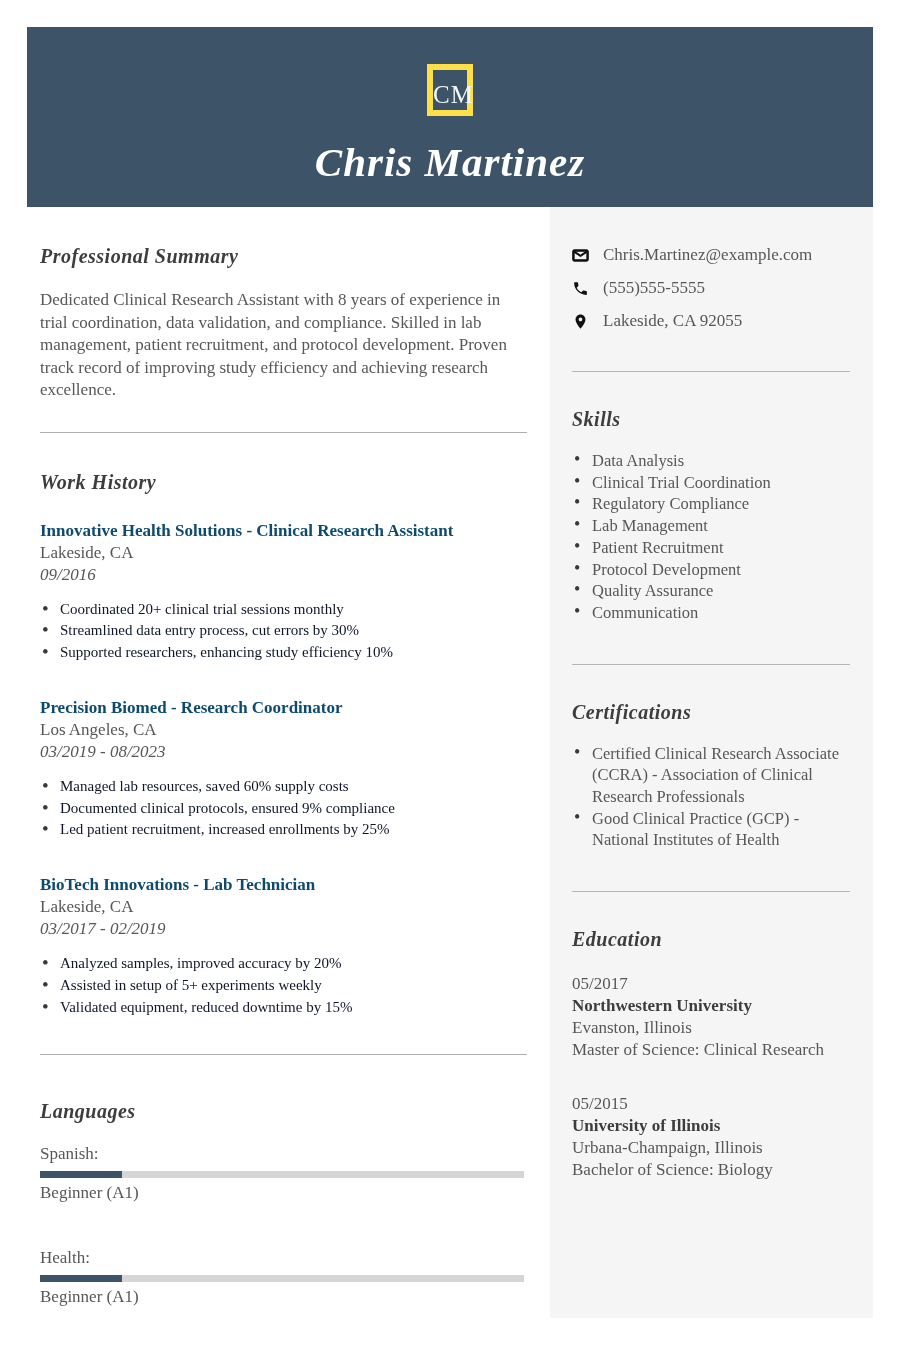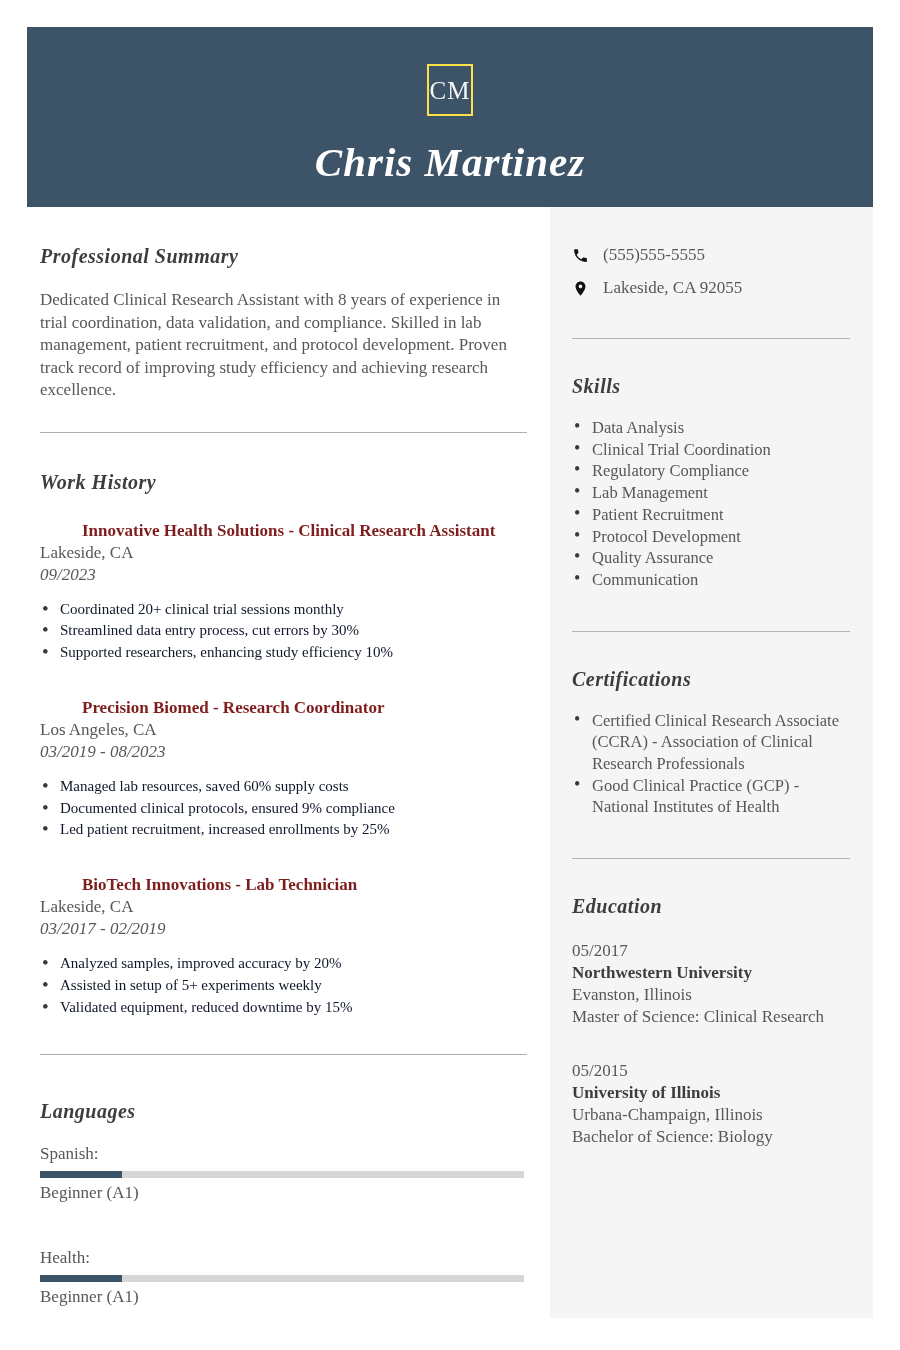--- a/index.html
+++ b/index.html
@@ -13,21 +13,21 @@
   .page { width: 900px; height: 1350px; position: relative; overflow: hidden; }
 
   
   .header {
     position: absolute; left: 27px; top: 27px; width: 846px; height: 180px;
     background: #3d5468; color: #ffffff; text-align: center;
   }
   .monogram {
     display: inline-block; margin-top: 37px;
     width: 46px; height: 52px; line-height: 50px;
-    border: 2px solid #fde047; font-size: 25px; color: #f4f6f7;
+    border: 6px solid #fde047; font-size: 25px; color: #f4f6f7;
     letter-spacing: 1px;
   }
   .header-name {
     margin-top: 22px; font-size: 41px; font-weight: bold; font-style: italic;
     letter-spacing: 1px; color: #ffffff;
   }
 
   
   .main-left {
     position: absolute; left: 40px; top: 207px; width: 487px;
@@ -44,21 +44,21 @@
   }
 
   .divider { border: none; border-top: 1px solid #aeaeae; height: 0; }
 
   
   .summary-text { margin-top: 21px; font-size: 17px; line-height: 22.5px; color: #575757; }
   .left-divider { margin-top: 30px; width: 487px; }
   .work-heading { margin-top: 38px; }
 
   .job { margin-top: 26px; }
-  .job-title { font-size: 17px; font-weight: bold; color: #7f1d1d; line-height: 22px; margin-left: 42px; }
+  .job-title { font-size: 17px; font-weight: bold; color: #0c4a6e; line-height: 22px; }
   .job-location { font-size: 17px; line-height: 22px; color: #575757; }
   .job-dates { font-size: 17px; font-style: italic; line-height: 22px; color: #575757; }
   ul.bullets { list-style: none; margin-top: 13px; }
   ul.bullets li {
     position: relative; padding-left: 20px; font-size: 15px; line-height: 21.8px; color: #0f172a;
   }
   ul.bullets li::before {
     content: "\2022"; position: absolute; left: 2px; top: -1px;
     color: #3a3a3a; font-size: 19px;
   }
@@ -113,21 +113,21 @@
     <h2 class="section-heading">Professional Summary</h2>
     <p class="summary-text">Dedicated Clinical Research Assistant with 8 years of experience in trial coordination, data validation, and compliance. Skilled in lab management, patient recruitment, and protocol development. Proven track record of improving study efficiency and achieving research excellence.</p>
 
     <hr class="divider left-divider">
 
     <h2 class="section-heading work-heading">Work History</h2>
 
     <div class="job">
       <div class="job-title">Innovative Health Solutions - Clinical Research Assistant</div>
       <div class="job-location">Lakeside, CA</div>
-      <div class="job-dates">09/2023</div>
+      <div class="job-dates">09/2016</div>
       <ul class="bullets">
         <li>Coordinated 20+ clinical trial sessions monthly</li>
         <li>Streamlined data entry process, cut errors by 30%</li>
         <li>Supported researchers, enhancing study efficiency 10%</li>
       </ul>
     </div>
 
     <div class="job">
       <div class="job-title">Precision Biomed - Research Coordinator</div>
       <div class="job-location">Los Angeles, CA</div>
@@ -175,20 +175,28 @@
           <div class="lang-bar-fill" style="width: 17%;"></div>
         </div>
         <div class="lang-level">Beginner (A1)</div>
       </div>
     </div>
 
   </div>
 
   <div class="sidebar">
 
+    <div class="contact-row">
+      <span class="cicon">
+        <svg viewBox="0 0 24 24">
+            <path d="M21 4H3c-1.1 0-2 .9-2 2v12c0 1.1.9 2 2 2h18c1.1 0 2-.9 2-2V6c0-1.1-.9-2-2-2zm-.8 2L12 11.4 3.8 6h16.4zM3 18V7.6l9 5.9 9-5.9V18H3z" fill="#111" stroke="#111" stroke-width="1.4"></path>
+          </svg>
+      </span>
+      <span class="contact-text">Chris.Martinez@example.com</span>
+    </div>
 
     <div class="contact-row">
       <span class="cicon">
         <svg viewBox="0 0 24 24">
             <path d="M6.62 10.79c1.44 2.83 3.76 5.14 6.59 6.59l2.2-2.2c.27-.27.67-.36 1.02-.24 1.12.37 2.33.57 3.57.57.55 0 1 .45 1 1V20c0 .55-.45 1-1 1-9.39 0-17-7.61-17-17 0-.55.45-1 1-1h3.5c.55 0 1 .45 1 1 0 1.25.2 2.45.57 3.57.11.35.03.74-.25 1.02l-2.2 2.2z" fill="#111"></path>
           </svg>
       </span>
       <span class="contact-text">(555)555-5555</span>
     </div>
 

